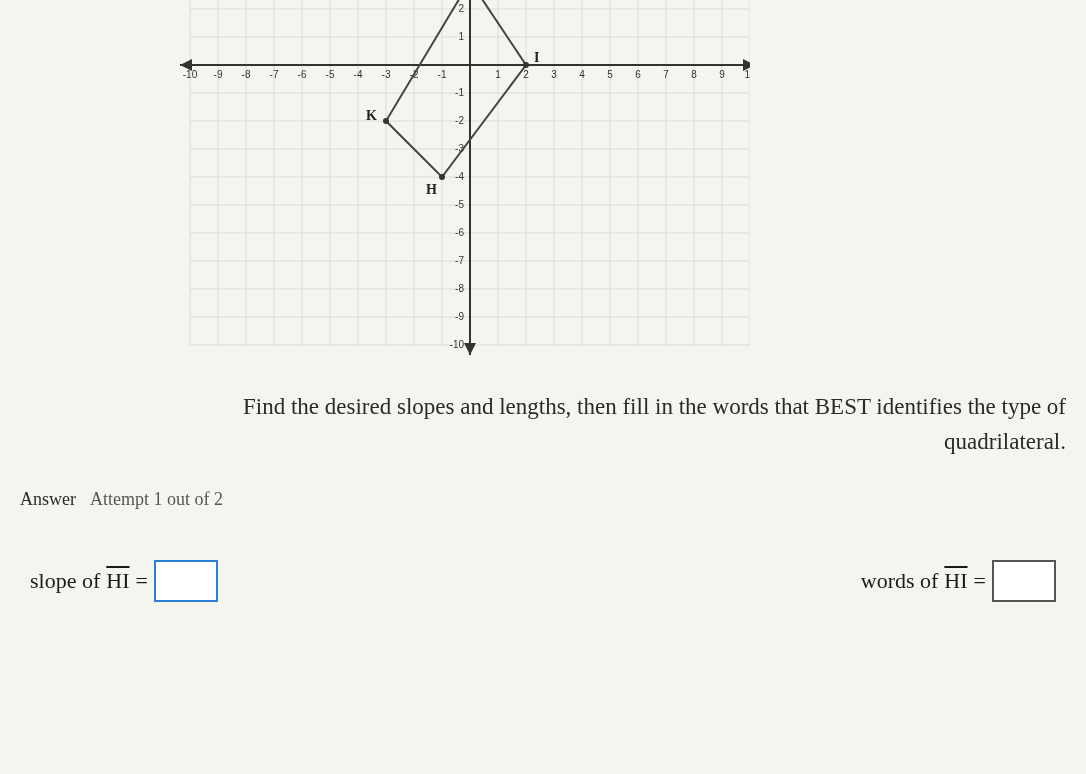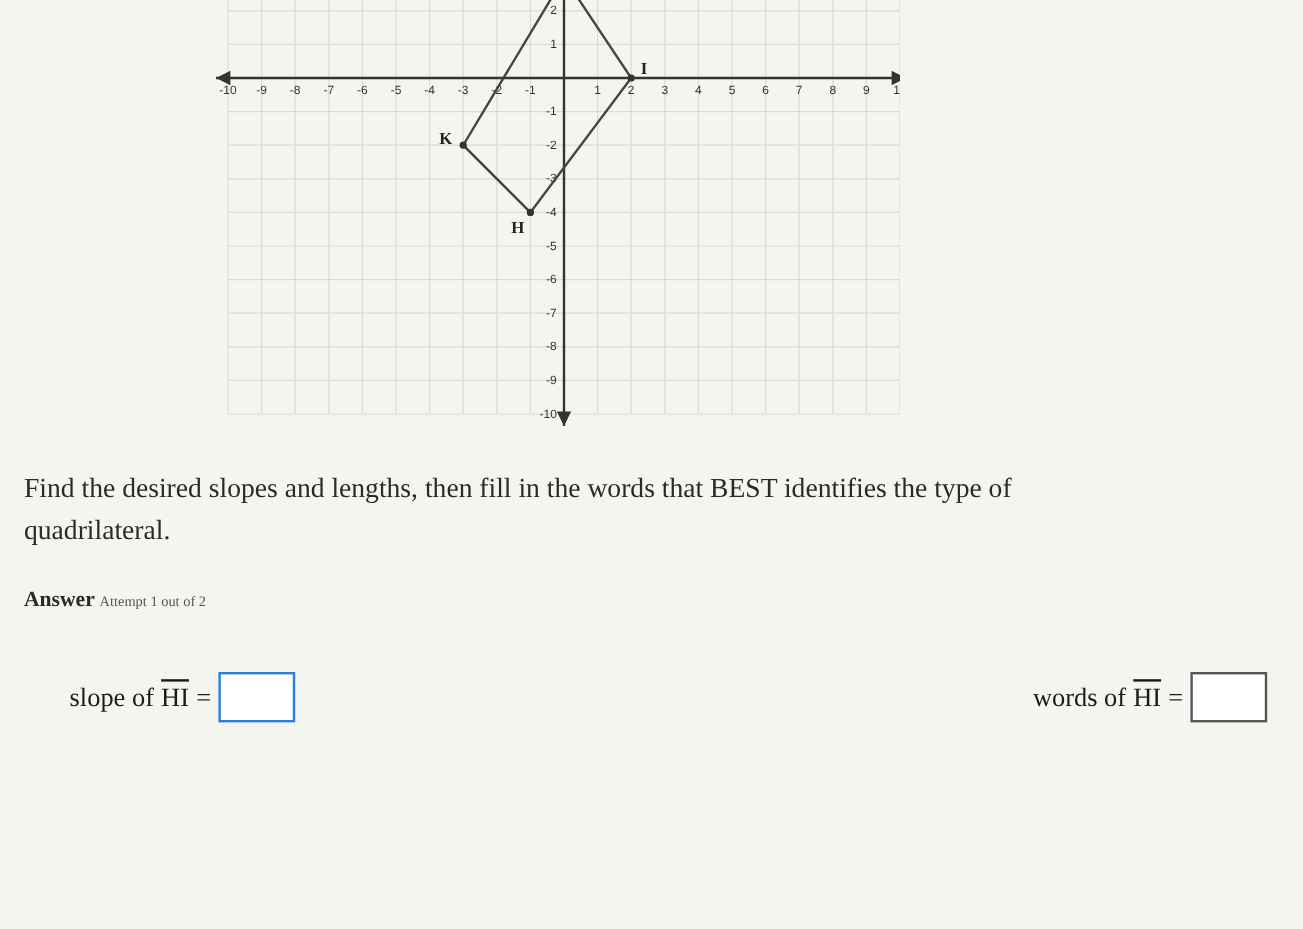--- a/index.html
+++ b/index.html
@@ -19,46 +19,47 @@
     height: 390px;
     margin: 0 auto;
     margin-left: 170px;
     margin-top: -30px;
   }
   .question-text {
     padding: 30px 20px 10px 20px;
     font-size: 23px;
     line-height: 1.5;
     color: #2a2a2a;
+    text-align: right;
   }
   .answer-section {
     padding: 20px 20px 10px 20px;
   }
   .answer-label {
     font-size: 18px;
-    font-weight: bold;
+    font-weight: normal;
     display: inline;
     color: #2a2a2a;
   }
   .attempt-label {
-    font-size: 12px;
+    font-size: 18px;
     color: #555;
+    margin-left: 10px;
   }
   .inputs-row {
     display: flex;
     justify-content: space-between;
     align-items: center;
     padding: 40px 30px 0 30px;
     font-size: 22px;
   }
   .input-group {
     display: flex;
     align-items: center;
     gap: 6px;
-    margin-left: 28px;
   }
   .overline {
     text-decoration: overline;
     text-decoration-thickness: 1.5px;
   }
   .answer-box {
     width: 60px;
     height: 38px;
     border: 2px solid #2b7fd6;
     background: #fff;

